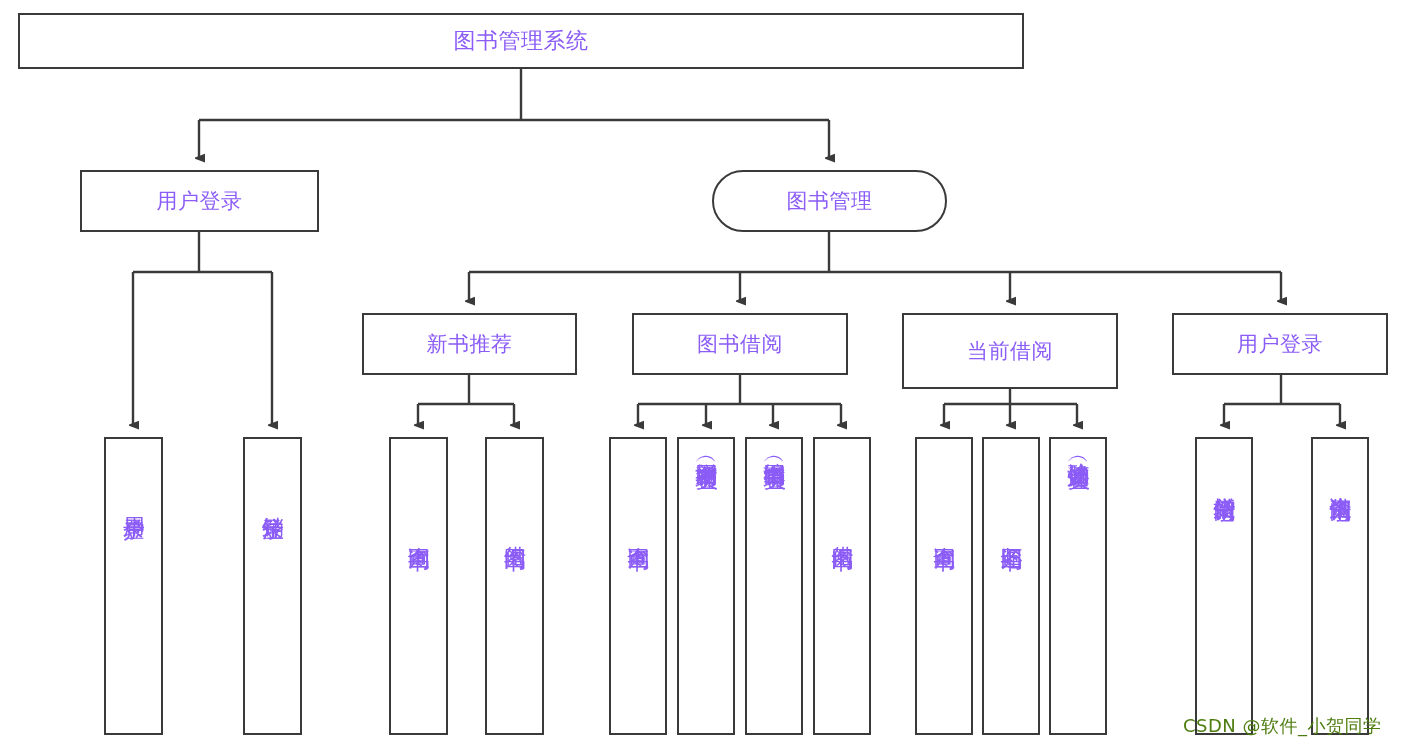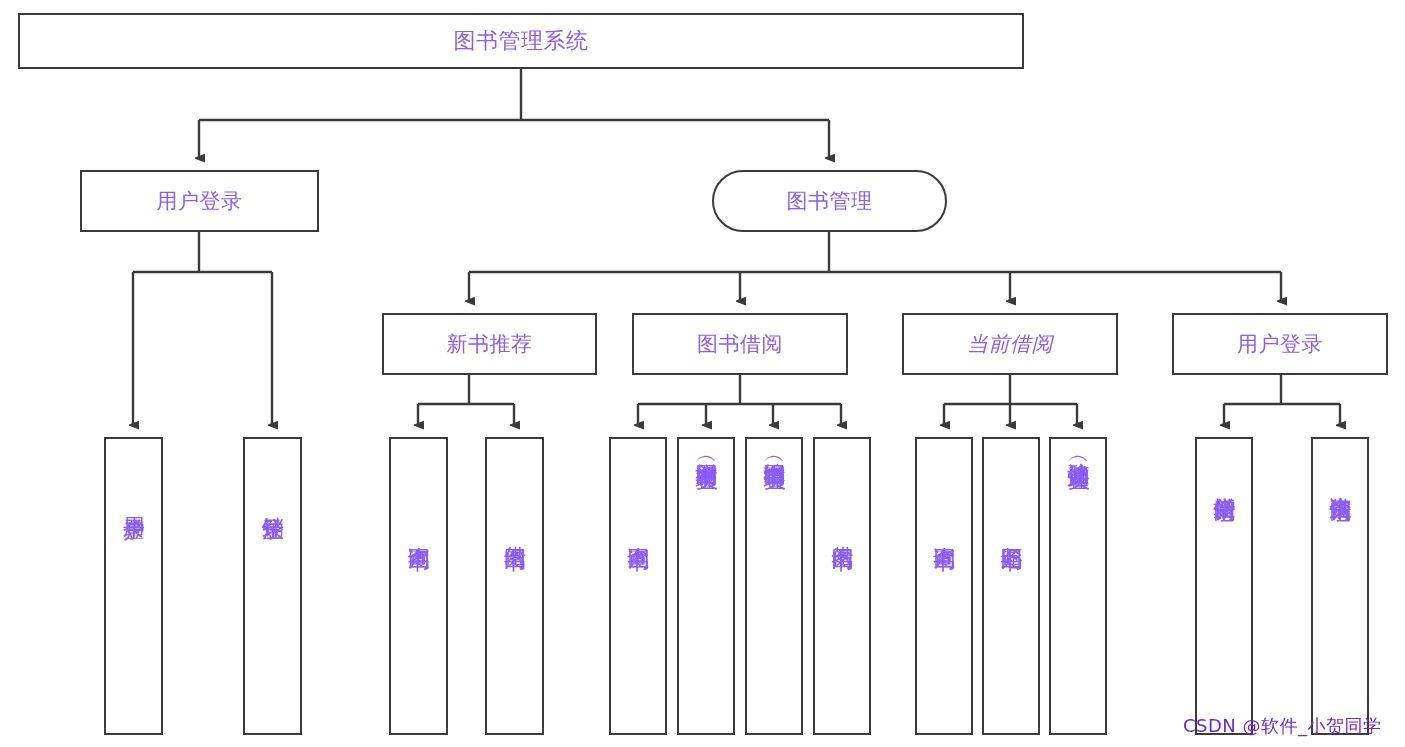--- a/index.html
+++ b/index.html
@@ -72,21 +72,21 @@
     margin-top: 0px;
   }
   .node.vertical.mid .node-label {
     margin-top: 34px;
   }
   .watermark {
     position: absolute;
     left: 1183px;
     top: 714px;
     font-size: 18px;
-    color: #6d28d9;
+    color: #4d7c0f;
     letter-spacing: 0.5px;
     white-space: nowrap;
     font-family: "DejaVu Sans", "Liberation Sans", sans-serif;
   }
 </style>
 </head>
 <body>
 
 <div id="diagram-canvas">
 
@@ -145,27 +145,27 @@
     <span class="node-label">图书管理系统</span>
   </div>
 
   <div class="node horizontal" style="left:80px; top:170px; width:239px; height:62px;">
     <span class="node-label">用户登录</span>
   </div>
   <div class="node horizontal" style="left:712px; top:170px; width:235px; height:62px;border-radius:31px;">
     <span class="node-label">图书管理</span>
   </div>
 
-  <div class="node horizontal" style="left:382px; top:313px; width:215px; height:62px;">
+  <div class="node horizontal" style="left:362px; top:313px; width:215px; height:62px;">
     <span class="node-label">新书推荐</span>
   </div>
   <div class="node horizontal" style="left:632px; top:313px; width:216px; height:62px;">
     <span class="node-label">图书借阅</span>
   </div>
-  <div class="node horizontal" style="left:902px; top:313px; width:216px; height:62px;font-style:italic;">
+  <div class="node horizontal" style="left:902px; top:313px; width:216px; height:76px;">
     <span class="node-label">当前借阅</span>
   </div>
   <div class="node horizontal" style="left:1172px; top:313px; width:216px; height:62px;">
     <span class="node-label">用户登录</span>
   </div>
 
   <div class="node vertical short" style="left:104px; top:437px; width:59px; height:298px;">
     <span class="node-label">用户登录</span>
   </div>
   <div class="node vertical short" style="left:243px; top:437px; width:59px; height:298px;">

